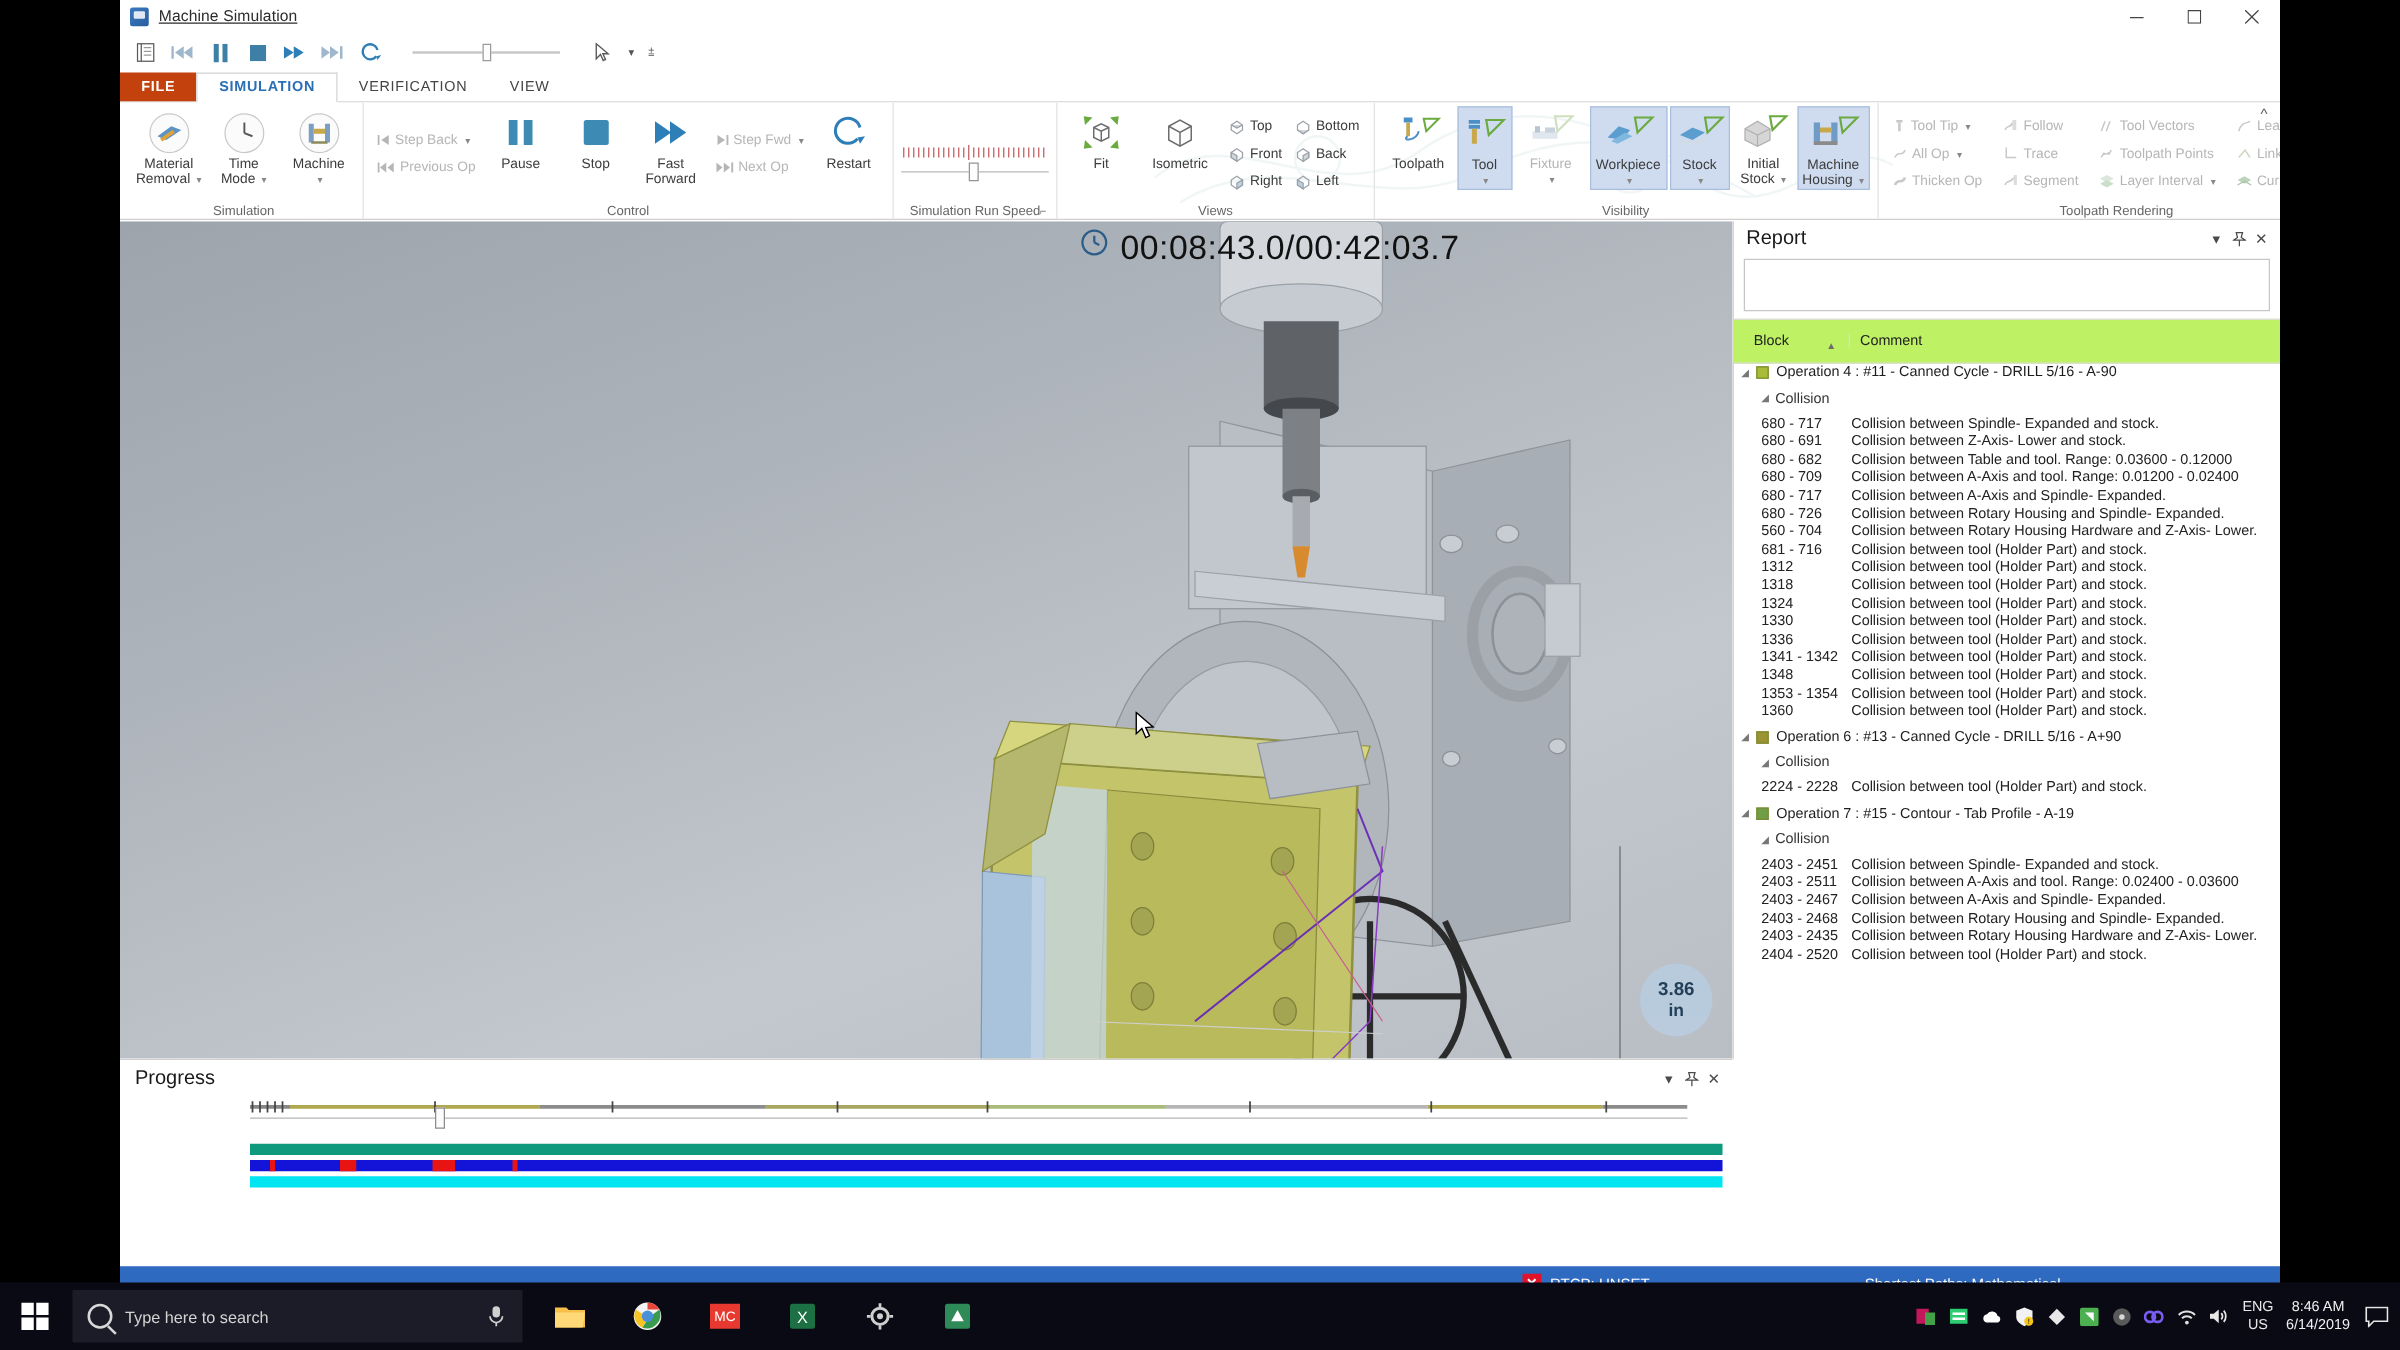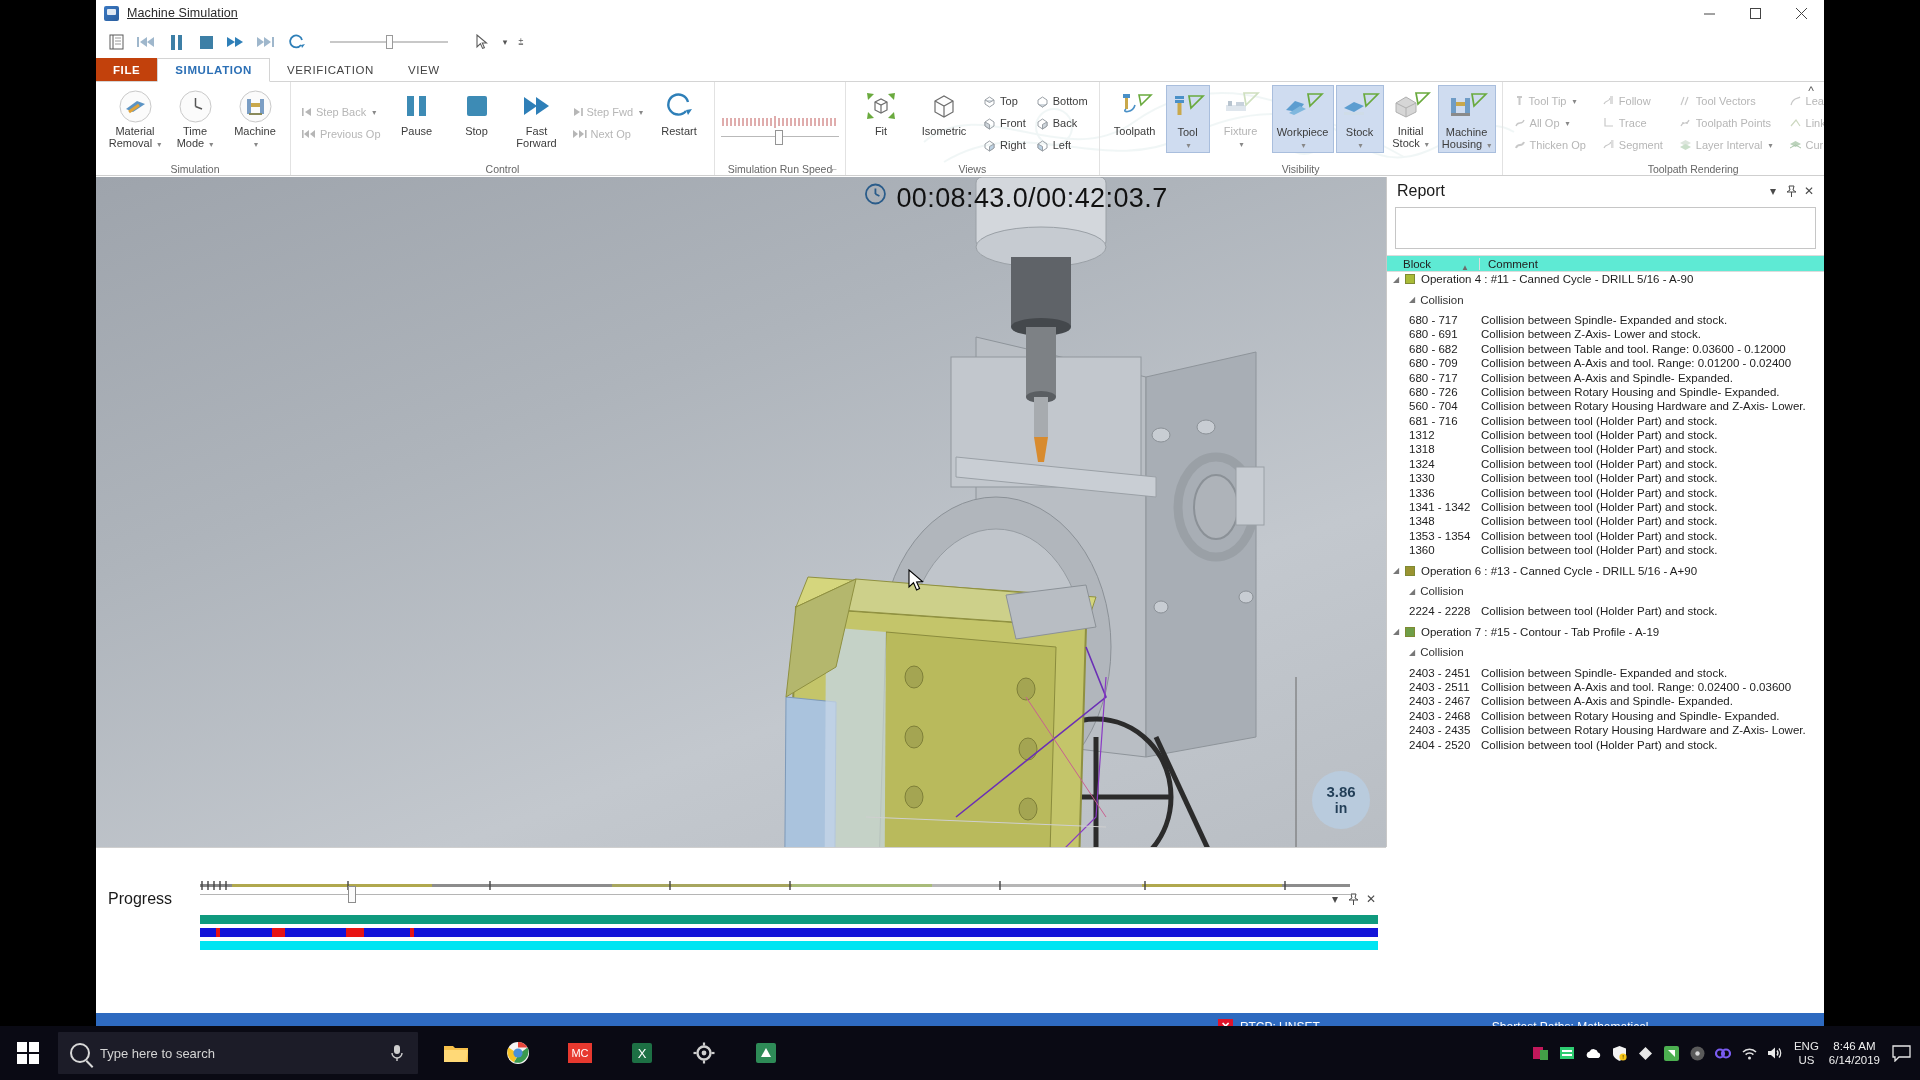--- a/index.html
+++ b/index.html
@@ -137,22 +137,22 @@
   }
   .report-head {
     height: 28px; display: flex; align-items: center; padding: 0 6px 0 10px;
   }
   .report-title { font-size: 16px; color: #1a1a1a; flex: 1; }
   .panel-ico { width: 18px; height: 18px; display:flex; align-items:center; justify-content:center; color:#4a4a4a; font-size: 12px; }
   .report-search {
     margin: 2px 8px 6px 8px; height: 42px; border: 1px solid #c6c6c6; background: #fff;
   }
   .rep-colhead {
-    display: flex; height: 17px; align-items: center; font-size: 11.5px; color: #222;
-    border-top: 1px solid #dcdcdc; border-bottom: 1px solid #dcdcdc; background:#5eead4;
+    display: flex; height: 36px; align-items: center; font-size: 11.5px; color: #222;
+    border-top: 1px solid #dcdcdc; border-bottom: 1px solid #dcdcdc; background:#bef264;
   }
   .rep-colhead .c1 { width: 92px; padding-left: 16px; position: relative; }
   .rep-colhead .c1 .sortarrow { position:absolute; right: 10px; top: 5px; color:#6c6c6c; font-size:8px; }
   .rep-colhead .c2 { padding-left: 8px; border-left: 1px solid #dcdcdc; flex:1;}
   .rep-body { flex: 1; overflow: hidden; }
   .row { display: flex; font-size: 11.5px; color: #222; height: 14.4px; align-items: center; }
   .row.op { color: #1d1d1d; padding-left: 6px; gap: 4px; }
   .row.op .tri { color:#777; font-size: 8px; width: 8px; }
   .row.op .sw { width: 10px; height: 10px; border: 1px solid #7e8a33; }
   .row.op .txt { margin-left: 2px; }
@@ -160,21 +160,21 @@
   .row.collision .tri { color:#777; font-size: 8px; }
   .row.data .blk { width: 86px; padding-left: 22px; }
   .row.data .cmt { padding-left: 8px; }
   .spacer { height: 6px; }
 
   
   .progress-panel {
     position: absolute; left: 0; top: 847px; width: 1290px; height: 118px; background: #fff;
     border-top: 1px solid #cfcfcf;
   }
-  .prog-head { height: 30px; display:flex; align-items:flex-start; padding: 0 6px 0 12px; margin-top: 42px; }
+  .prog-head { height: 30px; display:flex; align-items:center; padding: 0 6px 0 12px; }
   .prog-title { font-size: 16px; color: #1a1a1a; flex:1; }
   .ruler { position: absolute; left: 104px; top: 32px; width: 1150px; height: 12px; }
   .rail { position:absolute; left: 104px; top: 46px; width: 1150px; height: 1px; background:#b5b5b5; }
   .rail-thumb { position:absolute; left: 252px; top: 38px; width: 8px; height: 17px; background:#fcfcfc; border:1px solid #8d8d8d; }
   .bar { position: absolute; left: 104px; height: 9px; }
   .bar.green { top: 67px; width: 1178px; background: #0f9a7e; }
   .bar.blue  { top: 80px; width: 1178px; background: #1414d8; }
   .bar.cyan  { top: 93px; width: 1178px; background: #00e5f2; }
   .blip { position:absolute; top:0; height:9px; background:#e81414; }
 

